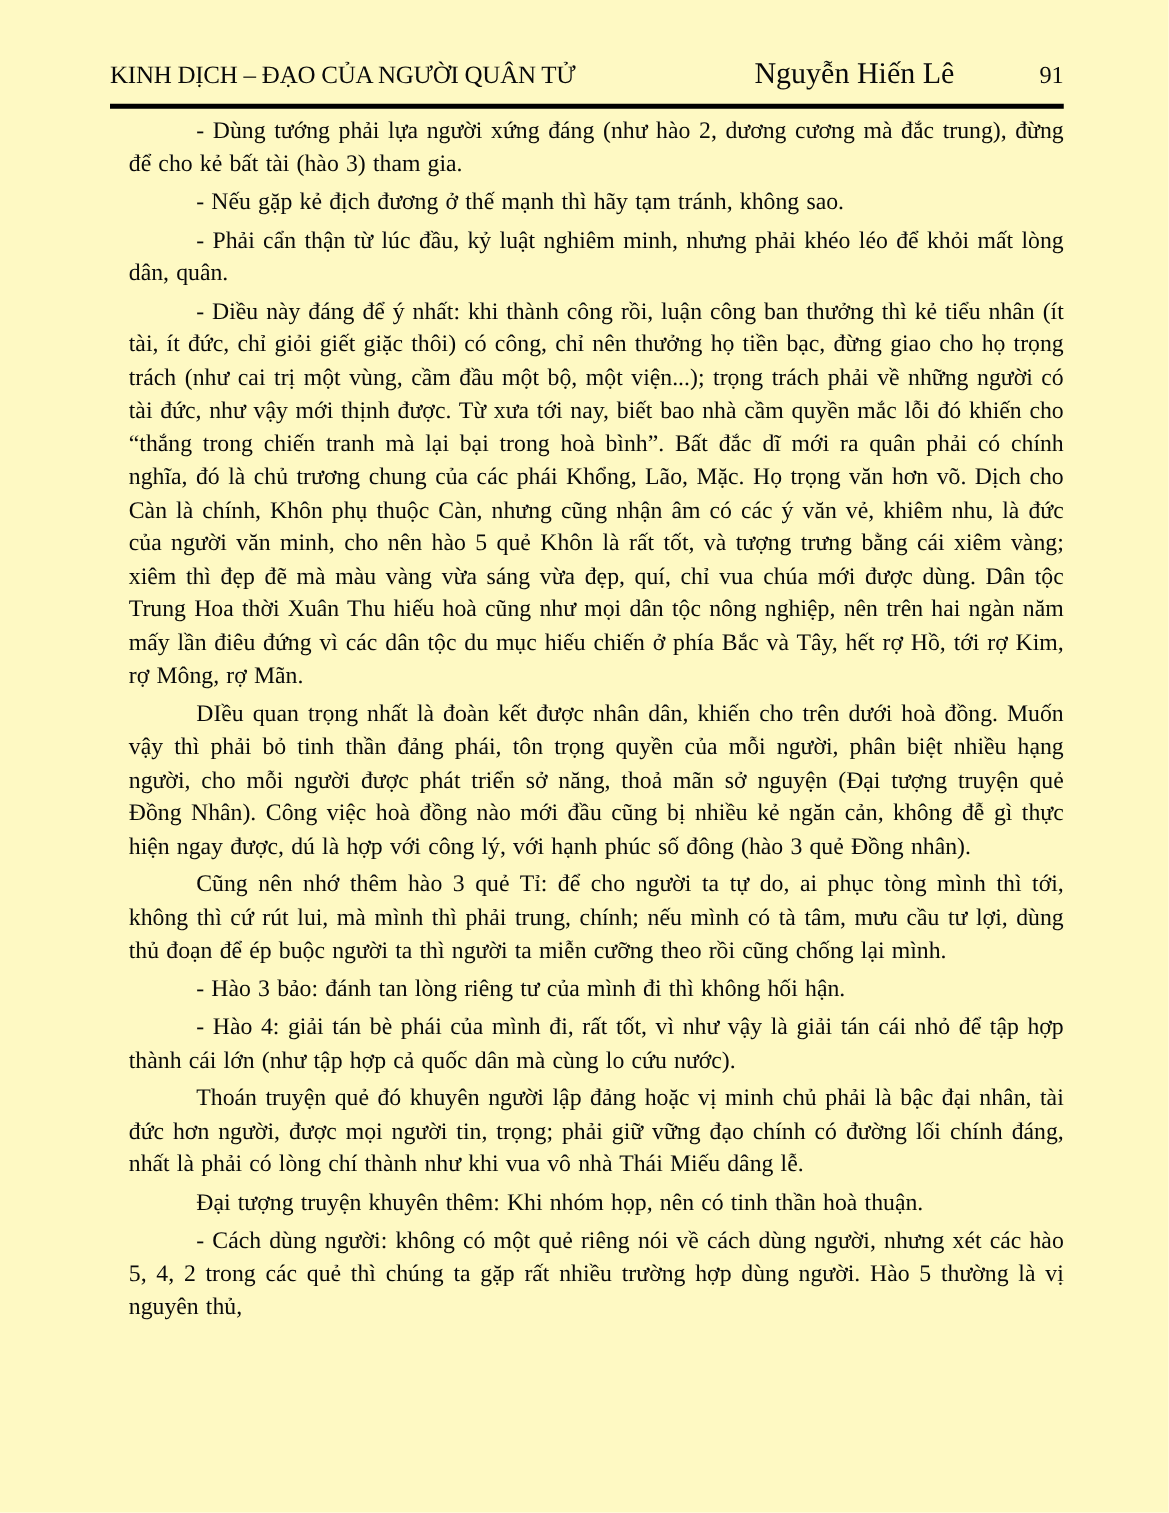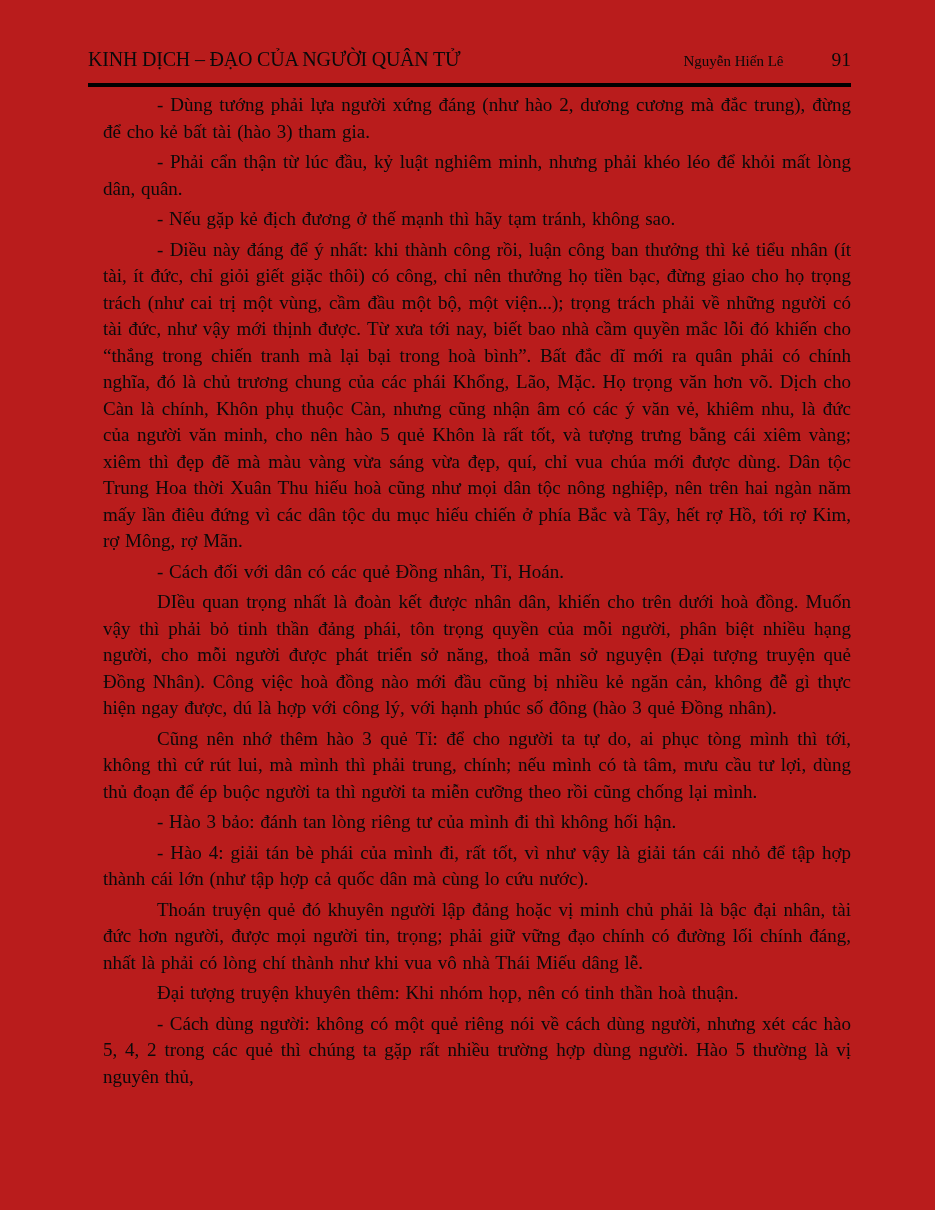--- a/index.html
+++ b/index.html
@@ -12,36 +12,36 @@
     height: 1210px;
     overflow: hidden;
     font-family: "Liberation Serif", "DejaVu Serif", serif;
     color: #0a0a0a;
   }
   .page {
     box-sizing: border-box;
     width: 935px;
     height: 1210px;
     padding: 46px 84px 0 88px;
-    background: #b91c1c;
+    background: #fef9c3;
   }
   .page-header {
     display: flex;
     align-items: baseline;
     font-size: 20px;
     line-height: 26px;
     white-space: nowrap;
   }
   .book-title {
     flex: 1 1 auto;
     letter-spacing: -0.2px;
   }
   .author {
-    margin-right: 48px;
-    font-size: 15px;
+    margin-right: 68px;
+    font-size: 24px;
   }
   .page-number {
     font-size: 19.5px;
     text-align: right;
   }
   .header-rule {
     height: 4px;
     background: #000000;
     margin-top: 9px;
   }
@@ -65,24 +65,23 @@
   <div class="page-header">
     <span class="book-title">KINH DỊCH – ĐẠO CỦA NGƯỜI QUÂN TỬ</span>
     <span class="author">Nguyễn Hiến Lê</span>
     <span class="page-number">91</span>
   </div>
 
   <div class="header-rule"></div>
 
   <div class="content">
     <p>- Dùng tướng phải lựa người xứng đáng (như hào 2, dương cương mà đắc trung), đừng để cho kẻ bất tài (hào 3) tham gia.</p>
+    <p>- Nếu gặp kẻ địch đương ở thế mạnh thì hãy tạm tránh, không sao.</p>
     <p>- Phải cẩn thận từ lúc đầu, kỷ luật nghiêm minh, nhưng phải khéo léo để khỏi mất lòng dân, quân.</p>
-    <p>- Nếu gặp kẻ địch đương ở thế mạnh thì hãy tạm tránh, không sao.</p>
     <p>- Diều này đáng để ý nhất: khi thành công rồi, luận công ban thưởng thì kẻ tiểu nhân (ít tài, ít đức, chỉ giỏi giết giặc thôi) có công, chỉ nên thưởng họ tiền bạc, đừng giao cho họ trọng trách (như cai trị một vùng, cầm đầu một bộ, một viện...); trọng trách phải về những người có tài đức, như vậy mới thịnh được. Từ xưa tới nay, biết bao nhà cầm quyền mắc lỗi đó khiến cho “thắng trong chiến tranh mà lại bại trong hoà bình”. Bất đắc dĩ mới ra quân phải có chính nghĩa, đó là chủ trương chung của các phái Khổng, Lão, Mặc. Họ trọng văn hơn võ. Dịch cho Càn là chính, Khôn phụ thuộc Càn, nhưng cũng nhận âm có các ý văn vẻ, khiêm nhu, là đức của người văn minh, cho nên hào 5 quẻ Khôn là rất tốt, và tượng trưng bằng cái xiêm vàng; xiêm thì đẹp đẽ mà màu vàng vừa sáng vừa đẹp, quí, chỉ vua chúa mới được dùng. Dân tộc Trung Hoa thời Xuân Thu hiếu hoà cũng như mọi dân tộc nông nghiệp, nên trên hai ngàn năm mấy lần điêu đứng vì các dân tộc du mục hiếu chiến ở phía Bắc và Tây, hết rợ Hồ, tới rợ Kim, rợ Mông, rợ Mãn.</p>
-    <p>- Cách đối với dân có các quẻ Đồng nhân, Tỉ, Hoán.</p>
     <p>DIều quan trọng nhất là đoàn kết được nhân dân, khiến cho trên dưới hoà đồng. Muốn vậy thì phải bỏ tinh thần đảng phái, tôn trọng quyền của mỗi người, phân biệt nhiều hạng người, cho mỗi người được phát triển sở năng, thoả mãn sở nguyện (Đại tượng truyện quẻ Đồng Nhân). Công việc hoà đồng nào mới đầu cũng bị nhiều kẻ ngăn cản, không đễ gì thực hiện ngay được, dú là hợp với công lý, với hạnh phúc số đông (hào 3 quẻ Đồng nhân).</p>
     <p>Cũng nên nhớ thêm hào 3 quẻ Tỉ: để cho người ta tự do, ai phục tòng mình thì tới, không thì cứ rút lui, mà mình thì phải trung, chính; nếu mình có tà tâm, mưu cầu tư lợi, dùng thủ đoạn để ép buộc người ta thì người ta miễn cưỡng theo rồi cũng chống lại mình.</p>
     <p>- Hào 3 bảo: đánh tan lòng riêng tư của mình đi thì không hối hận.</p>
     <p>- Hào 4: giải tán bè phái của mình đi, rất tốt, vì như vậy là giải tán cái nhỏ để tập hợp thành cái lớn (như tập hợp cả quốc dân mà cùng lo cứu nước).</p>
     <p>Thoán truyện quẻ đó khuyên người lập đảng hoặc vị minh chủ phải là bậc đại nhân, tài đức hơn người, được mọi người tin, trọng; phải giữ vững đạo chính có đường lối chính đáng, nhất là phải có lòng chí thành như khi vua vô nhà Thái Miếu dâng lễ.</p>
     <p>Đại tượng truyện khuyên thêm: Khi nhóm họp, nên có tinh thần hoà thuận.</p>
     <p>- Cách dùng người: không có một quẻ riêng nói về cách dùng người, nhưng xét các hào 5, 4, 2 trong các quẻ thì chúng ta gặp rất nhiều trường hợp dùng người. Hào 5 thường là vị nguyên thủ,</p>
   </div>
 
 </div>

